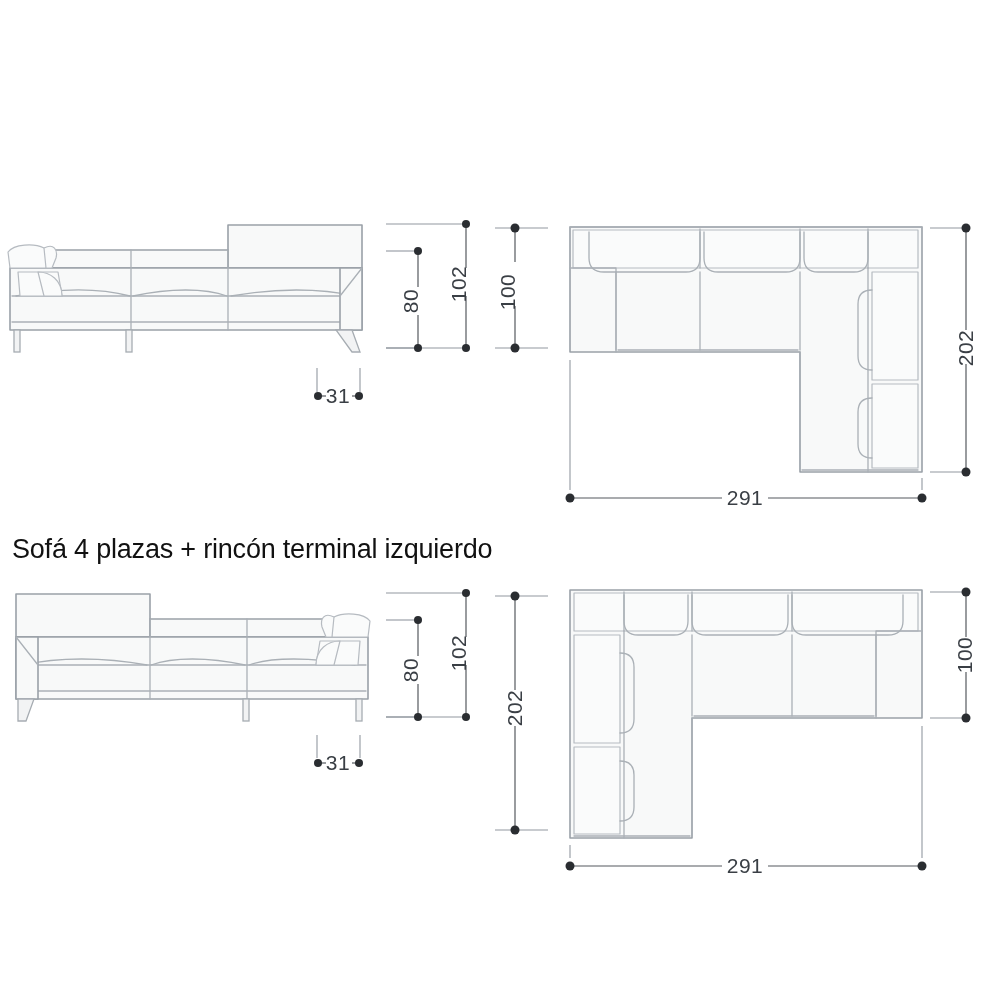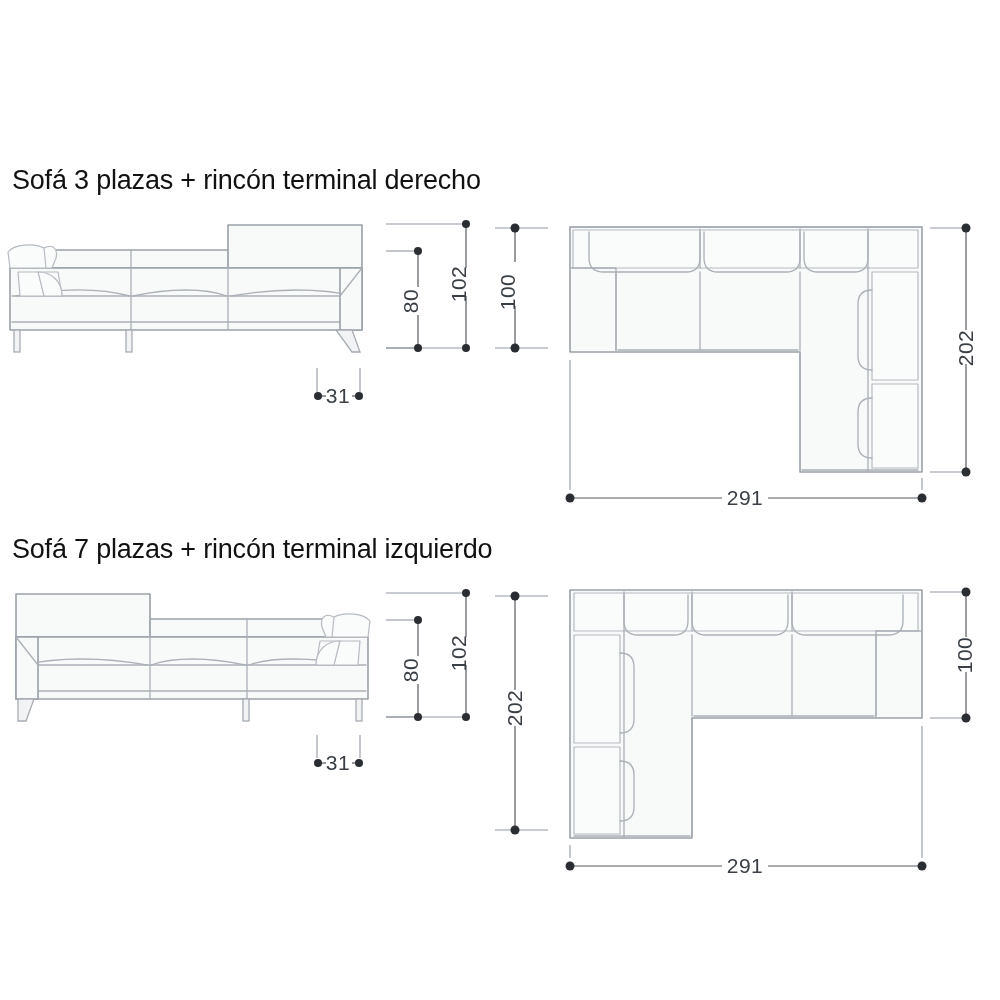--- a/index.html
+++ b/index.html
@@ -38,22 +38,21 @@
     font-size: 21px;
     fill: #3a3f45;
     letter-spacing: 0.5px;
   }
 </style>
 </head>
 <body>
 
 <div id="sheet">
 
-  <div class="title" id="title-1">Sofá 3 plazas + rincón terminal derecho</div>
-  <div class="title" id="title-2">Sofá 7 plazas + rincón terminal izquierdo</div>
+  <div class="title" id="title-2">Sofá 4 plazas + rincón terminal izquierdo</div>
 
   <svg width="1000" height="1000" viewBox="0 0 1000 1000" style="position:absolute;left:0;top:0">
     <defs>
       <style>
         .ln { fill:#f8f9f9; stroke:#9aa1a8; stroke-width:1.6; stroke-linejoin:round; }
         .ln2 { fill:none; stroke:#aab0b6; stroke-width:1.3; stroke-linejoin:round; stroke-linecap:round; }
         .lnsoft { fill:#fafbfb; stroke:#b6bbc1; stroke-width:1.2; stroke-linejoin:round; }
         .leg { fill:#f2f3f4; stroke:#a6acb2; stroke-width:1.3; }
         .dimline { stroke:#55595e; stroke-width:1.2; fill:none; }
         .dimthin { stroke:#9298a0; stroke-width:1.1; fill:none; }

